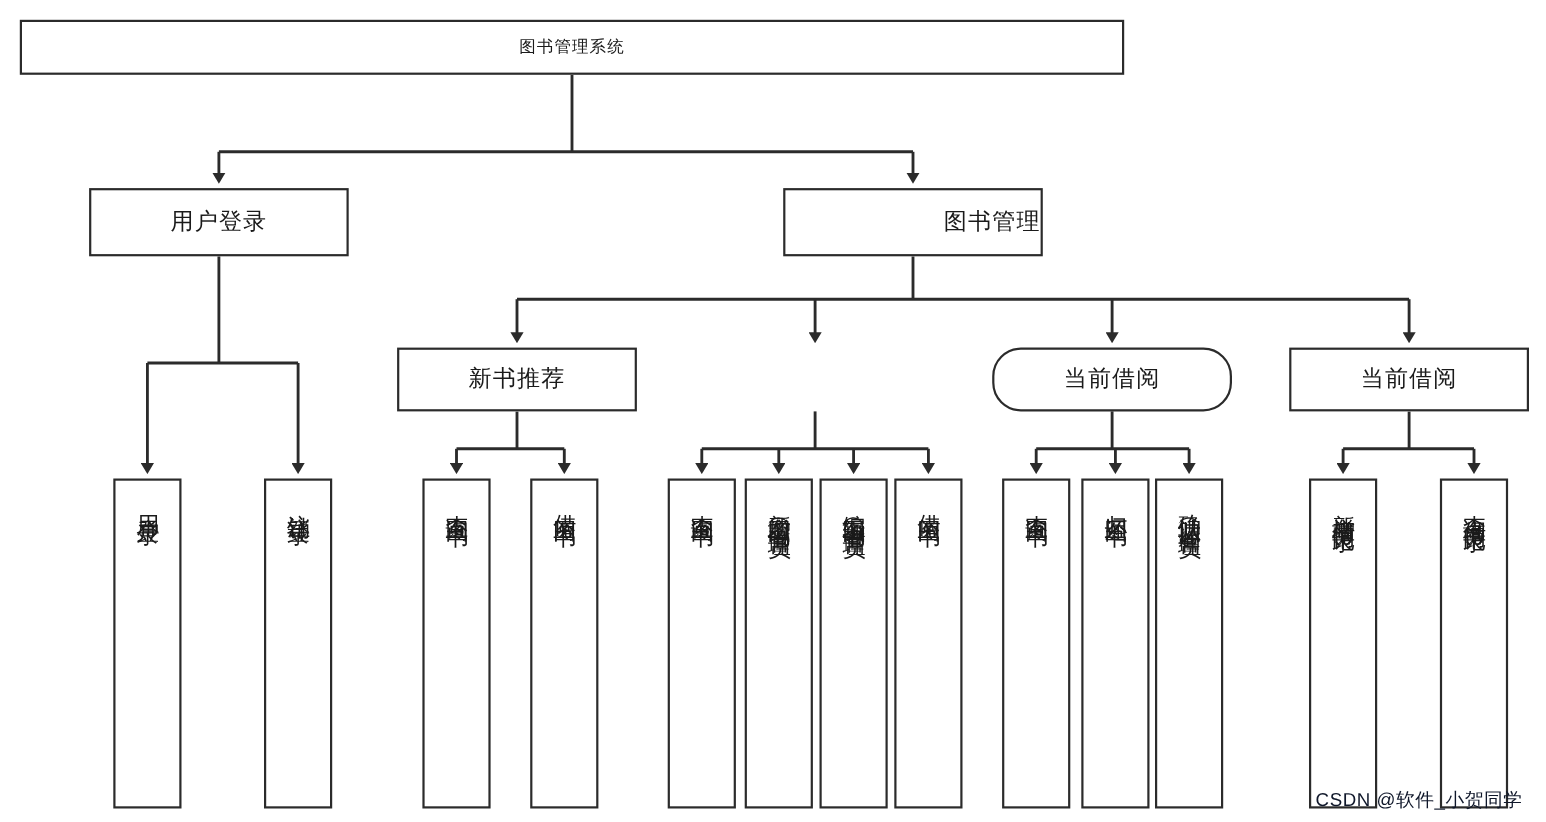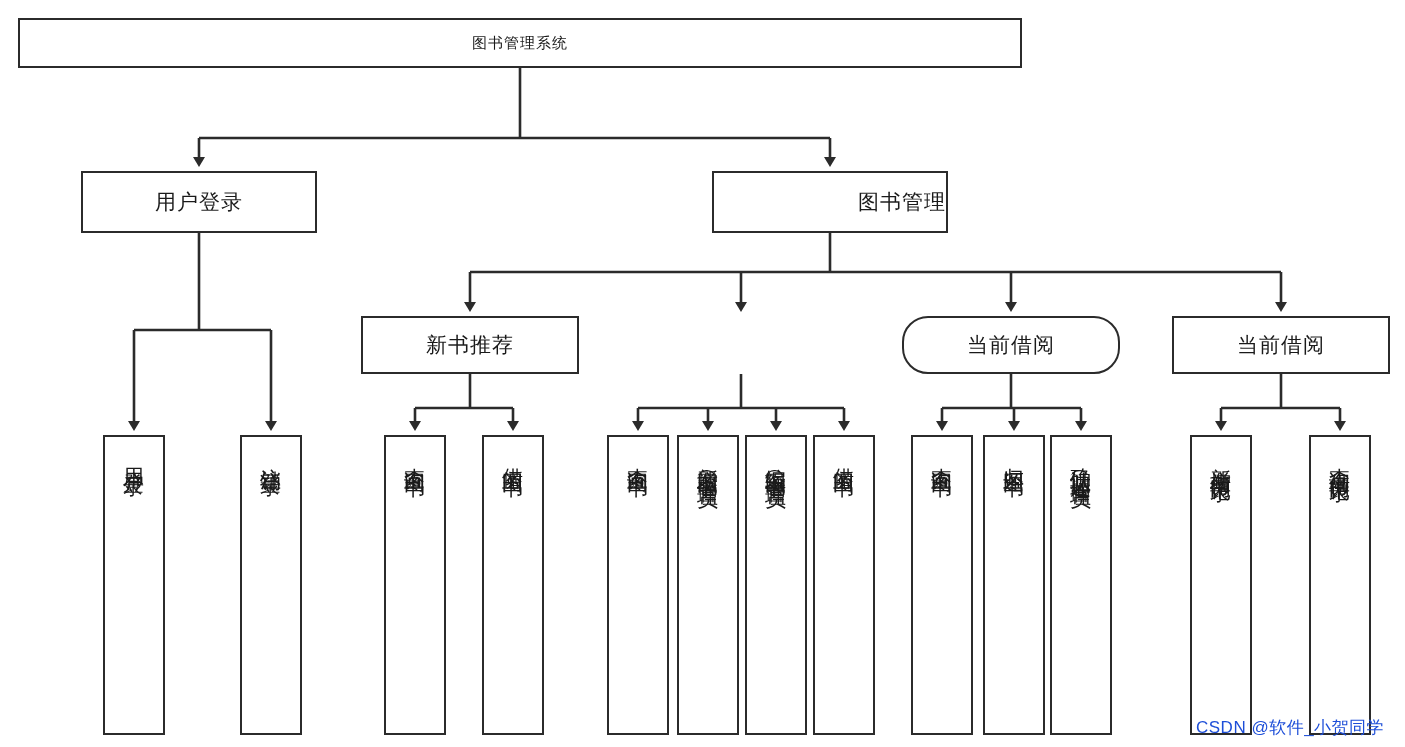--- a/index.html
+++ b/index.html
@@ -58,21 +58,21 @@
   .node.vert .label {
     writing-mode: vertical-rl;
     text-orientation: upright;
     font-size: 21px;
     letter-spacing: 3px;
     line-height: 1;
   }
   .watermark {
     position: absolute;
     font-size: 17px;
-    color: #1d4ed8;
+    color: #0f172a;
     white-space: nowrap;
     letter-spacing: 0.5px;
   }
 </style>
 </head>
 <body>
 
 <div id="canvas">
 
   <svg id="edges" viewBox="0 0 1405 747" xmlns="http://www.w3.org/2000/svg">

